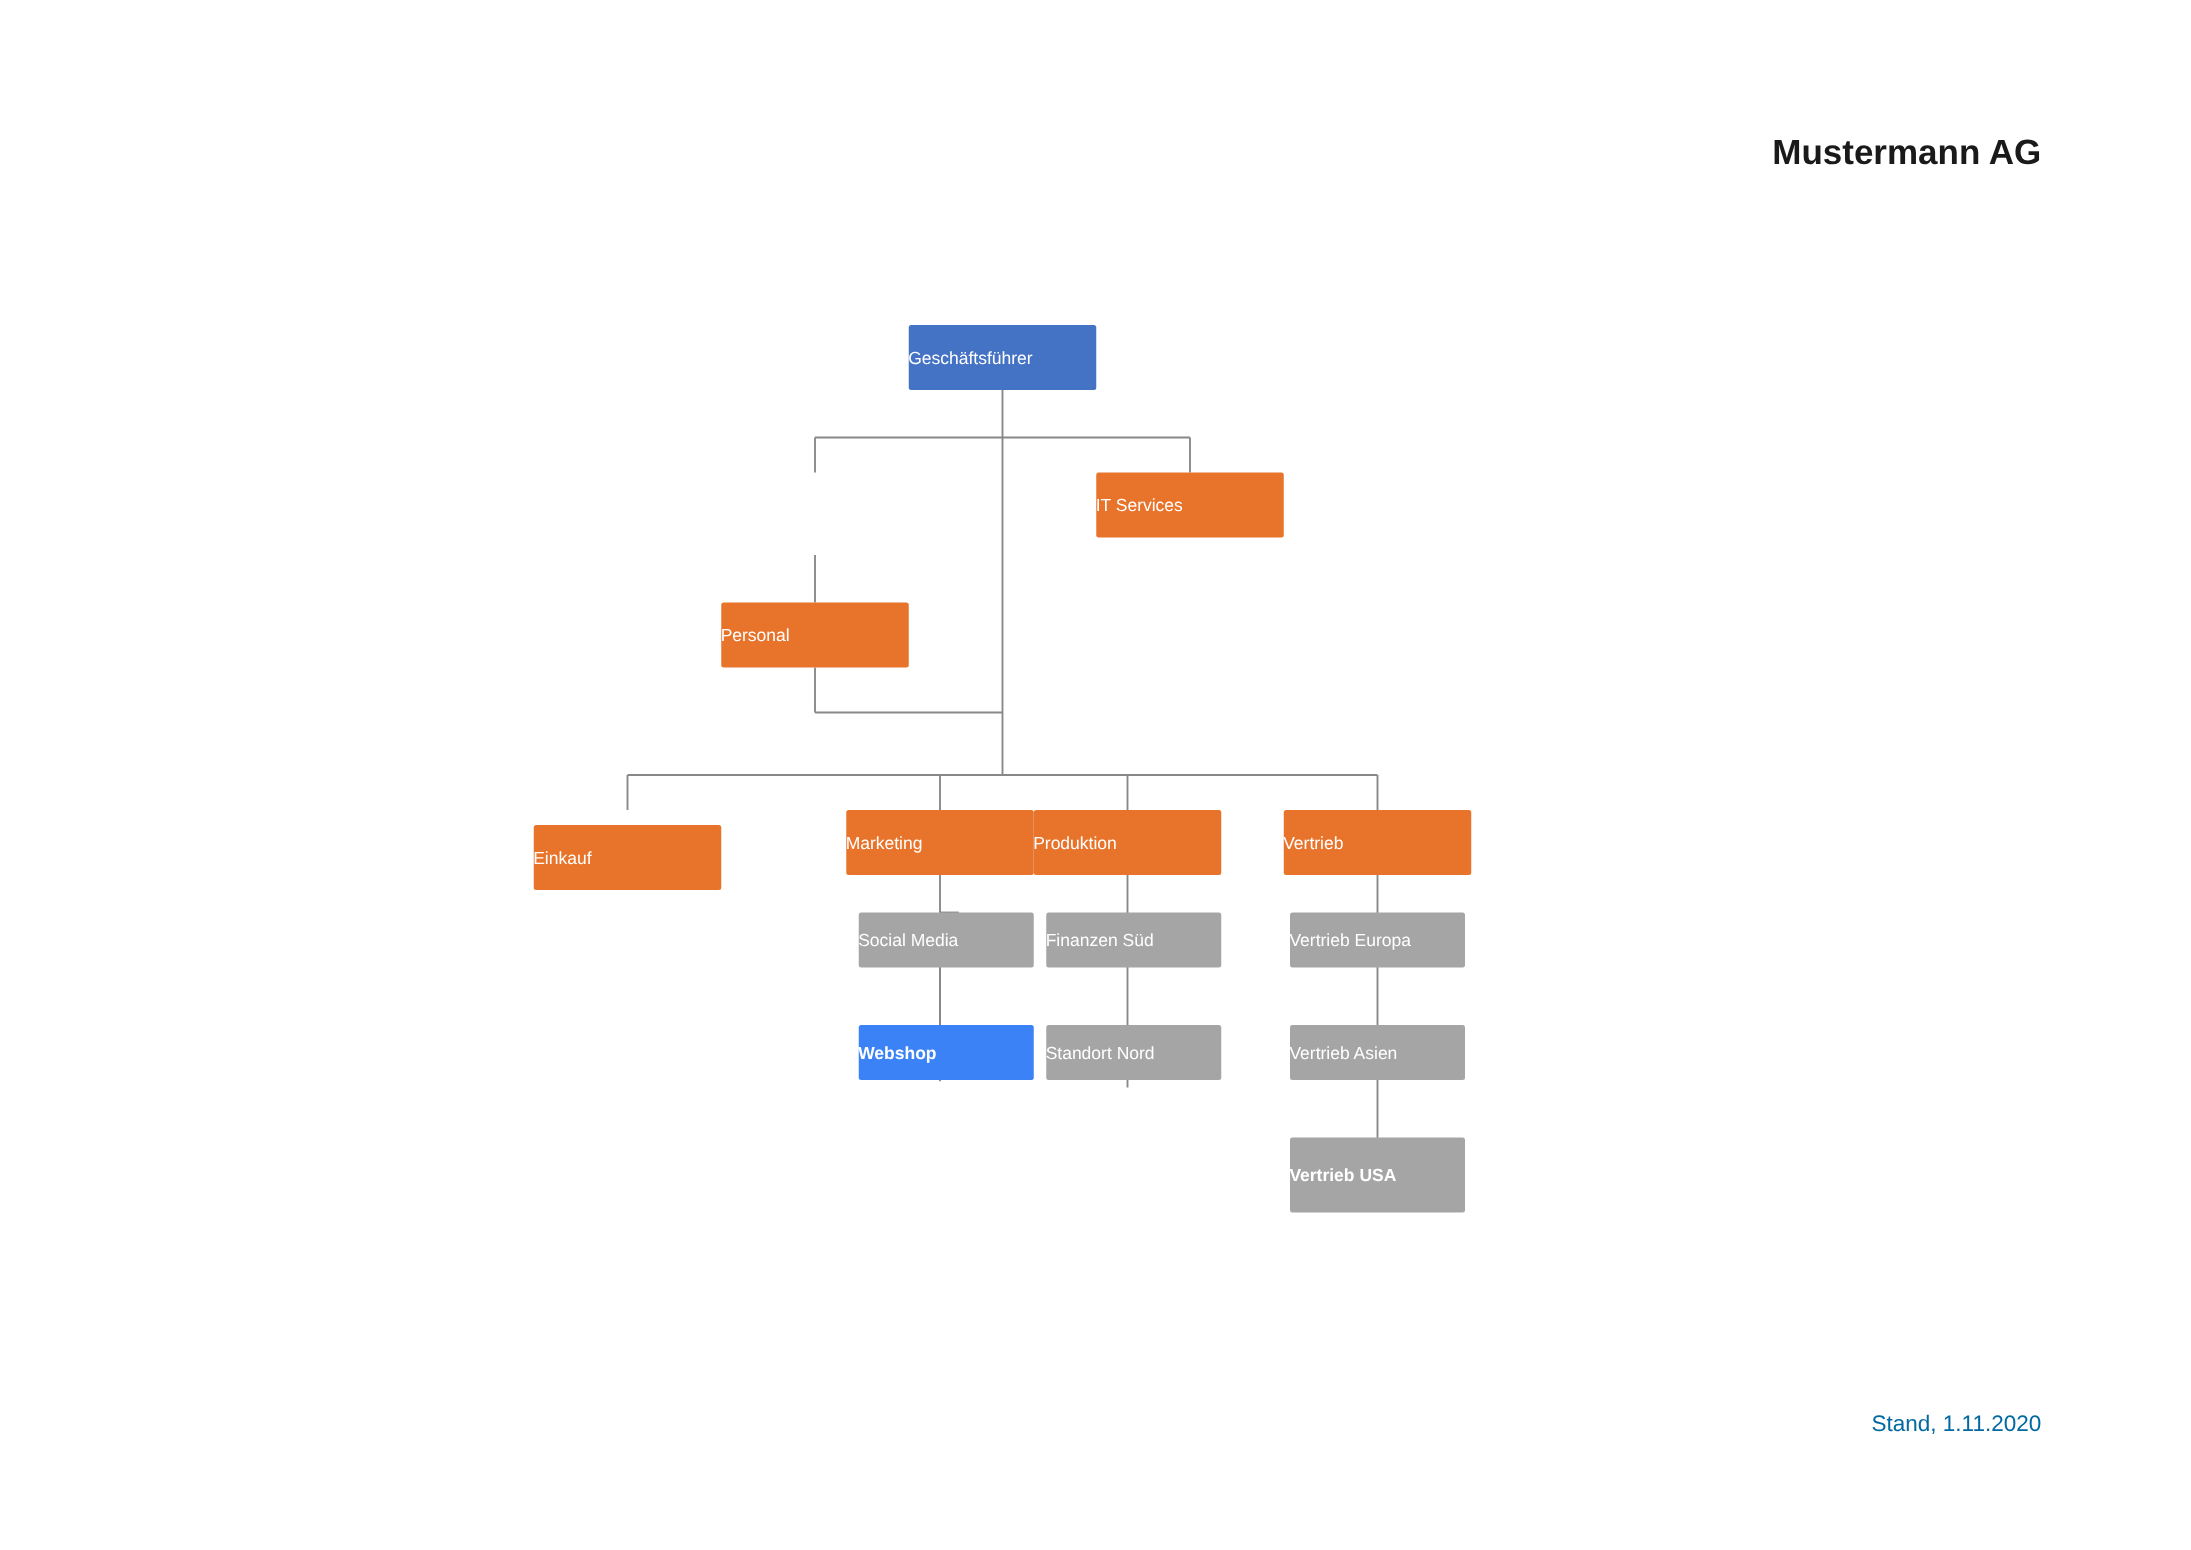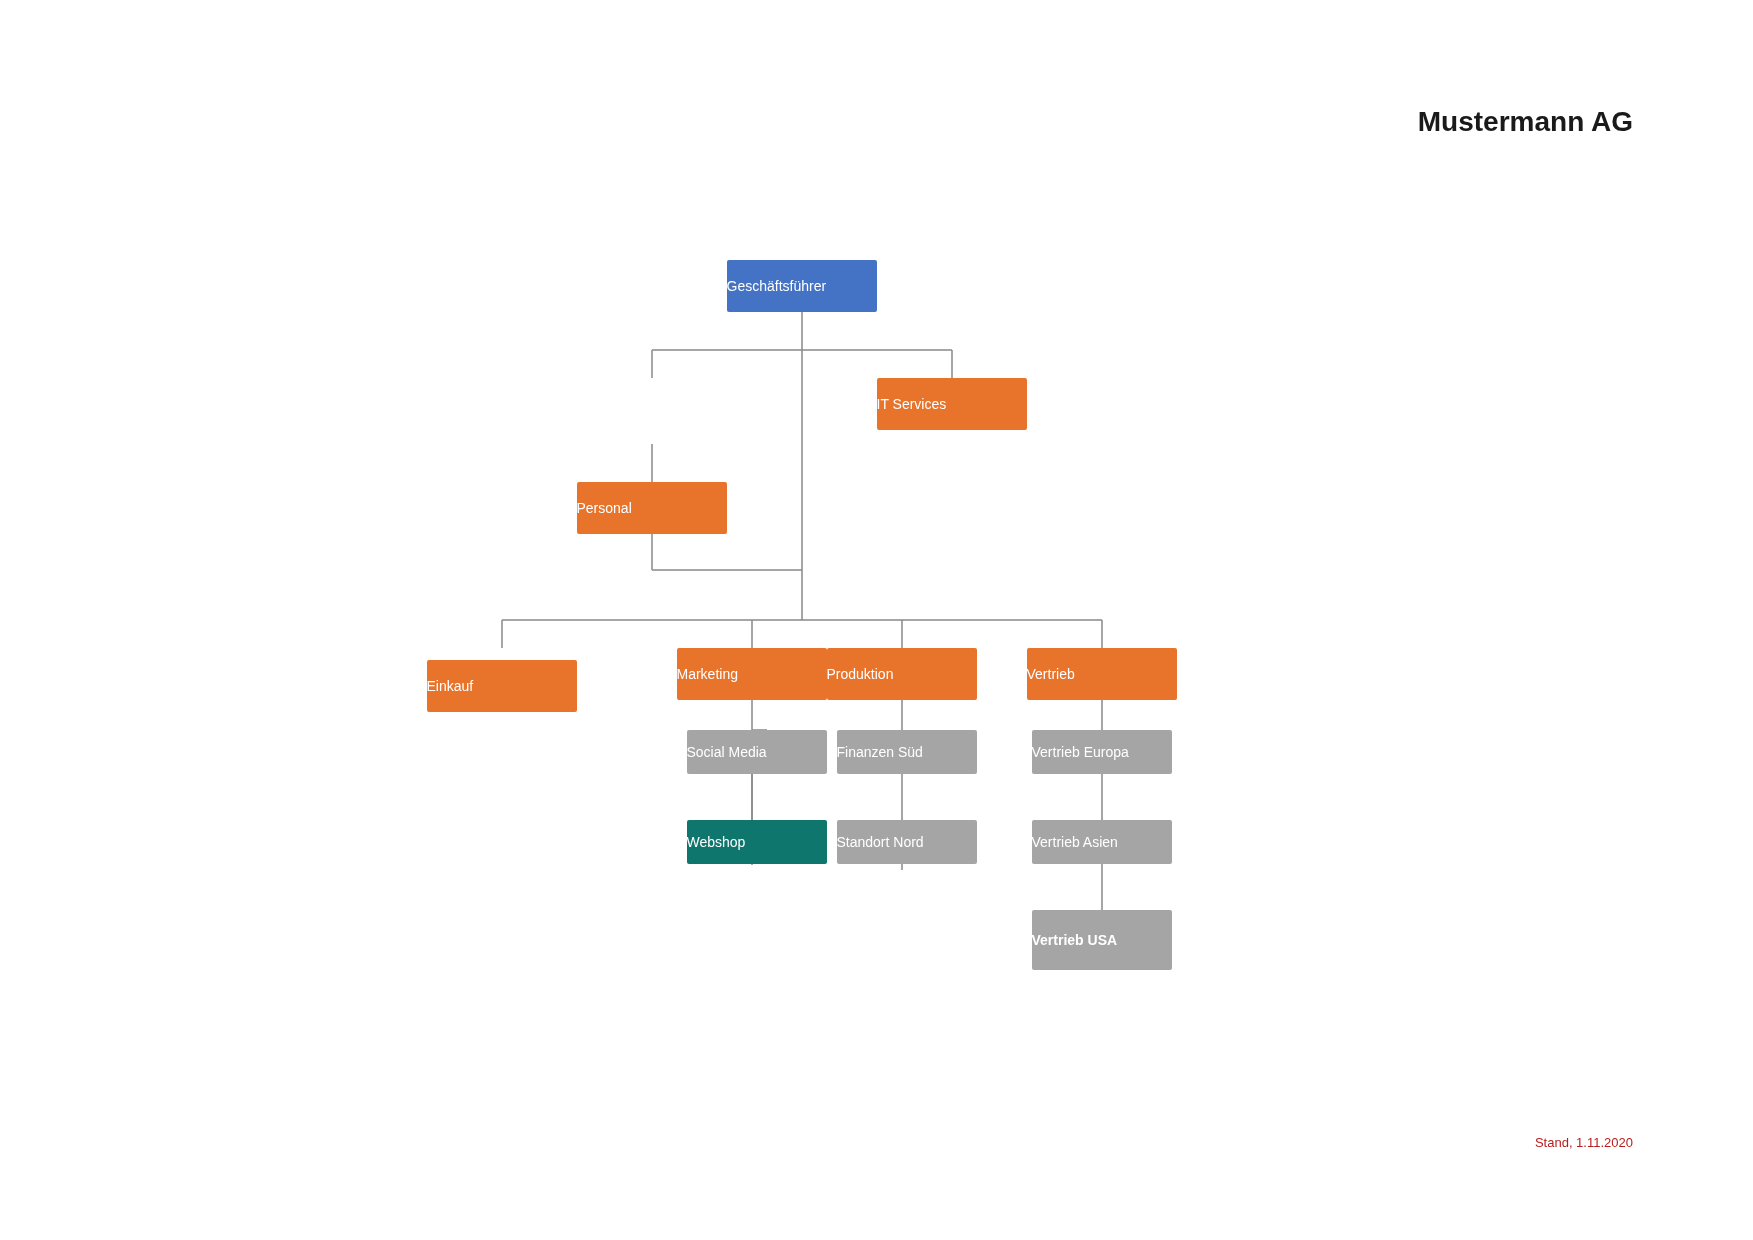--- a/index.html
+++ b/index.html
@@ -20,22 +20,22 @@
       font-size: 28px;
       font-weight: 700;
       color: #1a1a1a;
       margin-top: 46px;
     }
 
     .date-label {
       position: absolute;
       bottom: 90px;
       right: 120px;
-      font-size: 13px;
-      color: #b91c1c;
+      font-size: 18px;
+      color: #0369a1;
     }
 
     
     .org-chart {
       position: absolute;
       top: 120px;
       left: 0;
       right: 0;
       bottom: 0;
       display: flex;
@@ -160,21 +160,21 @@
     </div>
 
     <div class="pos-box" style="left:750px; top:528px; width:150px; height:52px; background:#E8732A;">
       <span>Vertrieb</span>
     </div>
 
     <div class="pos-box" style="left:410px; top:610px; width:140px; height:44px; background:#A5A5A5;">
       <span>Social Media</span>
     </div>
 
-    <div class="pos-box" style="left:410px; top:700px; width:140px; height:44px; background:#0f766e;">
+    <div class="pos-box" style="left:410px; top:700px; width:140px; height:44px; background:#3b82f6;font-weight:bold;">
       <span>Webshop</span>
     </div>
 
     <div class="pos-box" style="left:560px; top:610px; width:140px; height:44px; background:#A5A5A5;">
       <span>Finanzen Süd</span>
     </div>
 
     <div class="pos-box" style="left:560px; top:700px; width:140px; height:44px; background:#A5A5A5;">
       <span>Standort Nord</span>
     </div>

